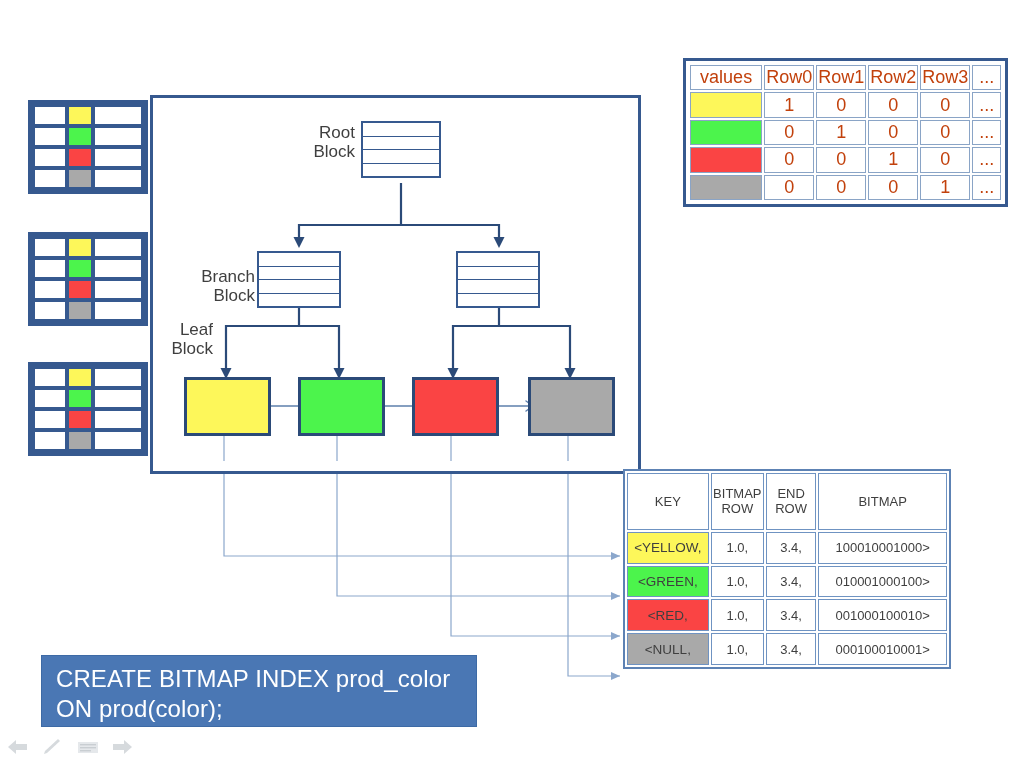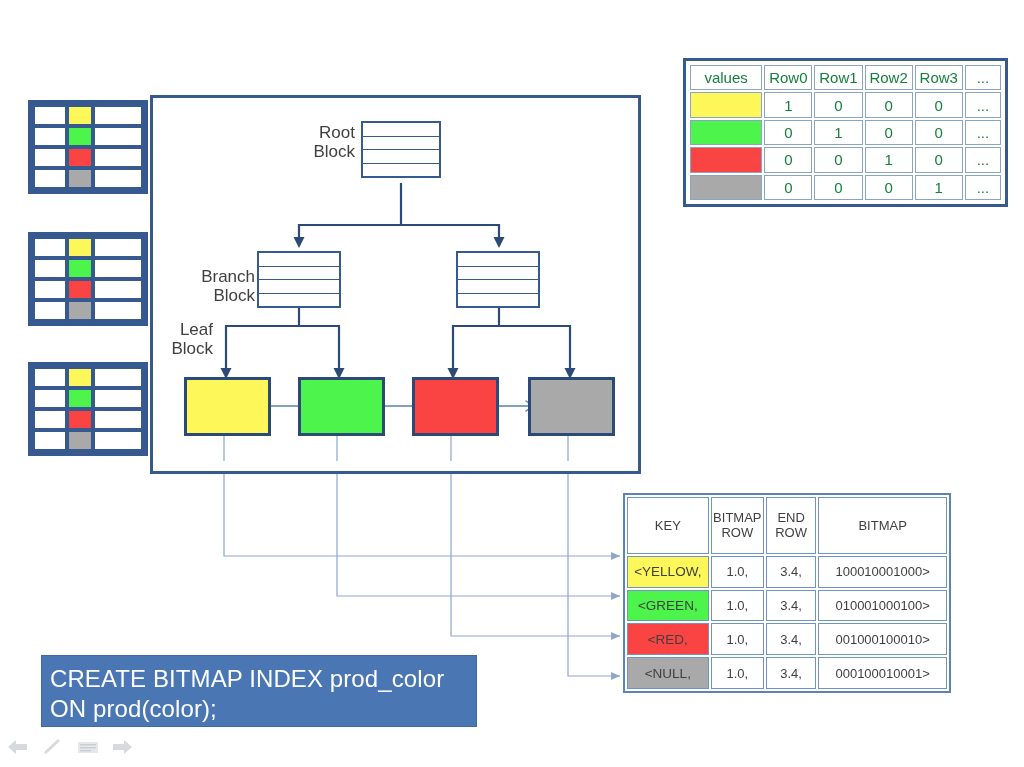--- a/index.html
+++ b/index.html
@@ -49,40 +49,40 @@
     position:absolute;
     font-size:17px;color:#3f3f3f;line-height:1.12;
     text-align:right;white-space:pre;
   }
 
   
   #sql-caption{
     position:absolute;left:41px;top:655px;width:436px;height:72px;
     background:#4a77b4;border:1px solid #3d6aa5;
     color:#ffffff;font-size:24px;line-height:30px;
-    padding:8px 0 0 8px;box-sizing:border-box;
+    padding:8px 0 0 14px;box-sizing:border-box;
     letter-spacing:.1px;
   }
 
   
   #values-table-wrap{
     position:absolute;left:683px;top:58px;width:325px;height:149px;
     border:3px solid #36598f;background:#ffffff;box-sizing:border-box;
     padding:2px;
   }
   #values-table{border-collapse:separate;border-spacing:2px;width:100%;height:100%;}
   #values-table td{
     border:1px solid #8aa4c6;background:#ffffff;
-    text-align:center;font-size:15px;color:#15803d;
+    text-align:center;font-size:18px;color:#c2410c;
   }
   #values-table td.swatch{padding:0;}
 
   
   #key-table{
-    position:absolute;left:623px;top:493px;width:328px;height:200px;
+    position:absolute;left:623px;top:469px;width:328px;height:200px;
     border-collapse:separate;border-spacing:2px;
     border:2px solid #5d82b4;background:#ffffff;box-sizing:border-box;
   }
   #key-table td{
     border:1px solid #6f93c2;background:#ffffff;
     text-align:center;font-size:13px;color:#3f3f3f;
   }
   #key-table td.hd{font-size:13px;line-height:15px;}
   #key-table td.keycell{font-size:13.5px;}
 

